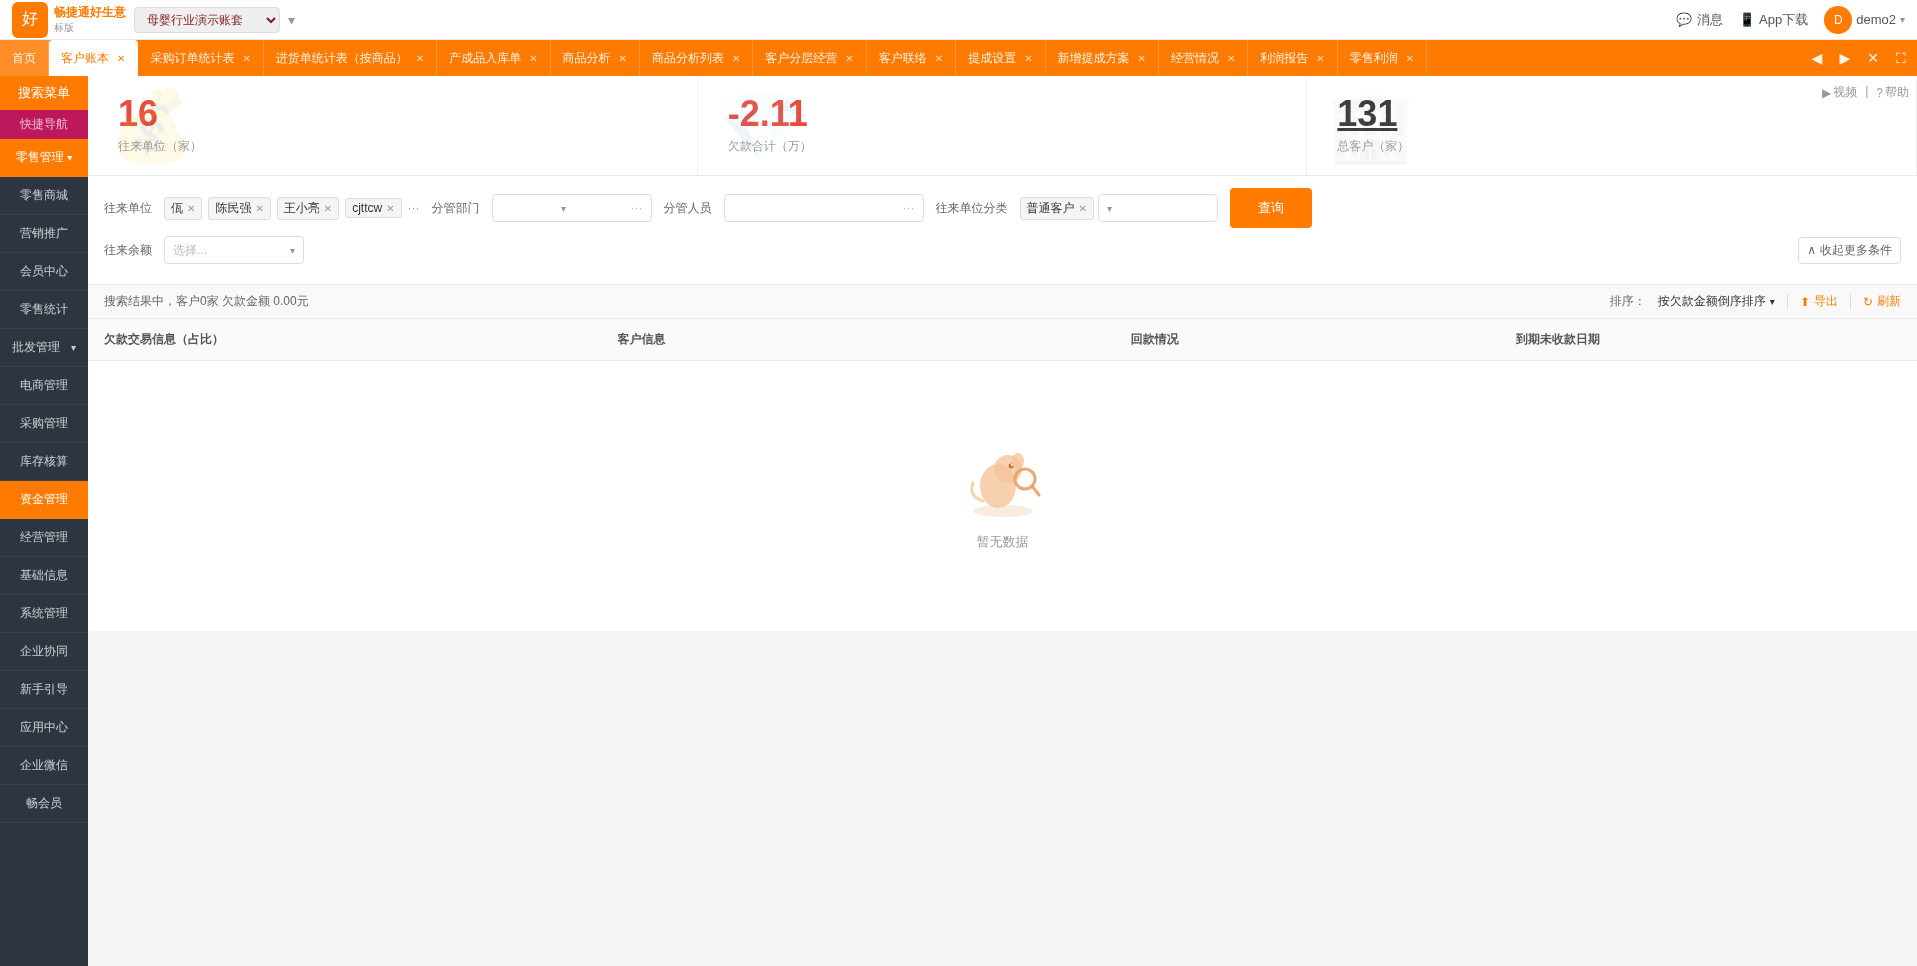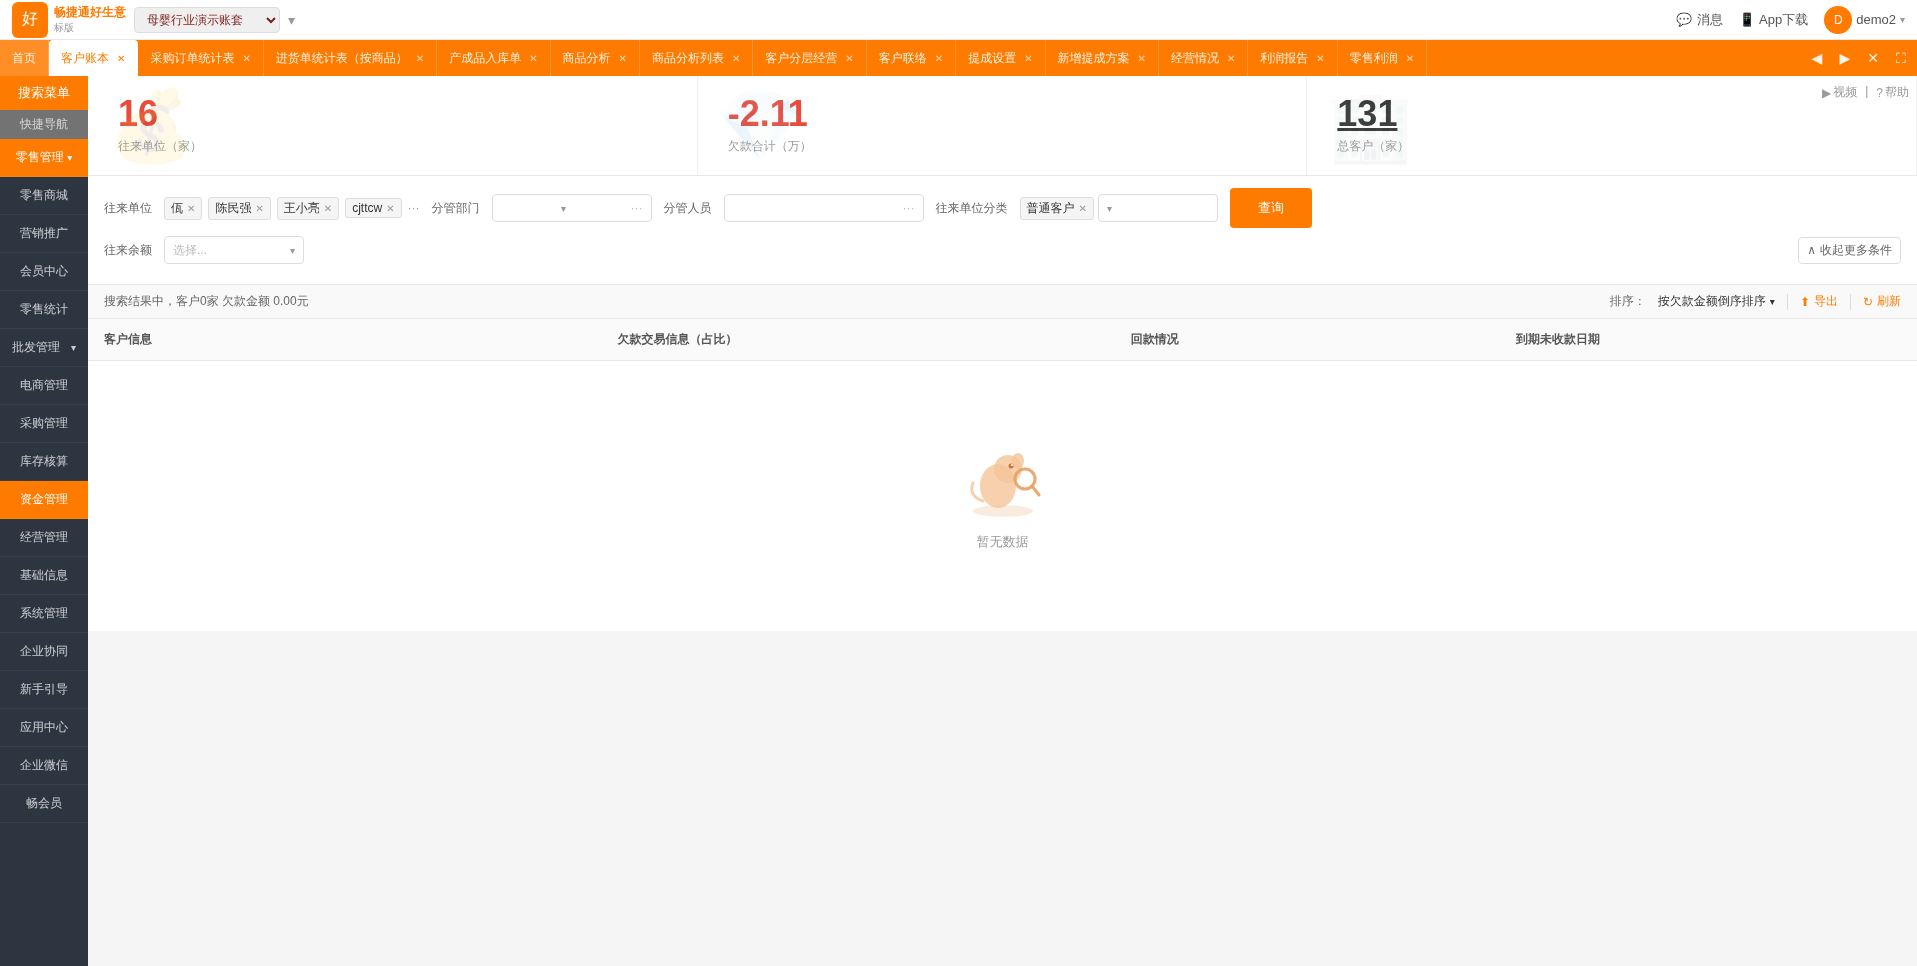--- a/index.html
+++ b/index.html
@@ -24,21 +24,21 @@
     .nav-tab.active .close-x { color: #ff7b00; }
     .nav-tabs-end { display: flex; align-items: center; margin-left: auto; padding-right: 4px; gap: 4px; }
     .nav-end-btn { width: 24px; height: 24px; display: flex; align-items: center; justify-content: center; color: rgba(255,255,255,0.9); cursor: pointer; font-size: 14px; }
 
     
     .main-layout { display: flex; flex: 1; overflow: hidden; }
 
     
     .sidebar { width: 88px; background: #2d3640; display: flex; flex-direction: column; flex-shrink: 0; overflow-y: auto; }
     .sidebar-search { background: #ff7b00; padding: 8px; text-align: center; color: white; font-size: 12px; cursor: pointer; }
-    .sidebar-nav { background: #737373; padding: 6px 0; display: flex; flex-direction: column; align-items: center; }
+    .sidebar-nav { background: #be185d; padding: 6px 0; display: flex; flex-direction: column; align-items: center; }
     .sidebar-menu { flex: 1; }
     .sidebar-item { padding: 10px 8px; color: rgba(255,255,255,0.75); font-size: 12px; cursor: pointer; text-align: center; border-bottom: 1px solid rgba(255,255,255,0.05); }
     .sidebar-item.active { background: #ff7b00; color: white; }
 
     
     .content { flex: 1; overflow-y: auto; background: #f5f5f5; }
 
     
     .stats-bar { background: #fff; display: flex; align-items: center; border-bottom: 1px solid #e8e8e8; min-height: 100px; position: relative; }
     .stat-block { flex: 1; display: flex; align-items: center; padding: 20px 30px; border-right: 1px solid #f0f0f0; position: relative; }
@@ -375,22 +375,22 @@
         <div class="divider-v"></div>
         <div class="refresh-btn">
           <span>↻</span>
           <span>刷新</span>
         </div>
       </div>
     </div>
 
     <div class="table-wrap">
       <div class="table-header">
+        <div class="th" style="flex:2;">欠款交易信息（占比）</div>
         <div class="th" style="flex:2;">客户信息</div>
-        <div class="th" style="flex:2;">欠款交易信息（占比）</div>
         <div class="th" style="flex:1.5;">回款情况</div>
         <div class="th" style="flex:1.5;">到期未收款日期</div>
       </div>
 
       <div class="empty-state">
         <div class="empty-img">
 
           <svg width="100" height="80" viewBox="0 0 100 80">
             <ellipse cx="50" cy="70" rx="30" ry="6" fill="#f0d0b0" opacity="0.4"></ellipse>
 

